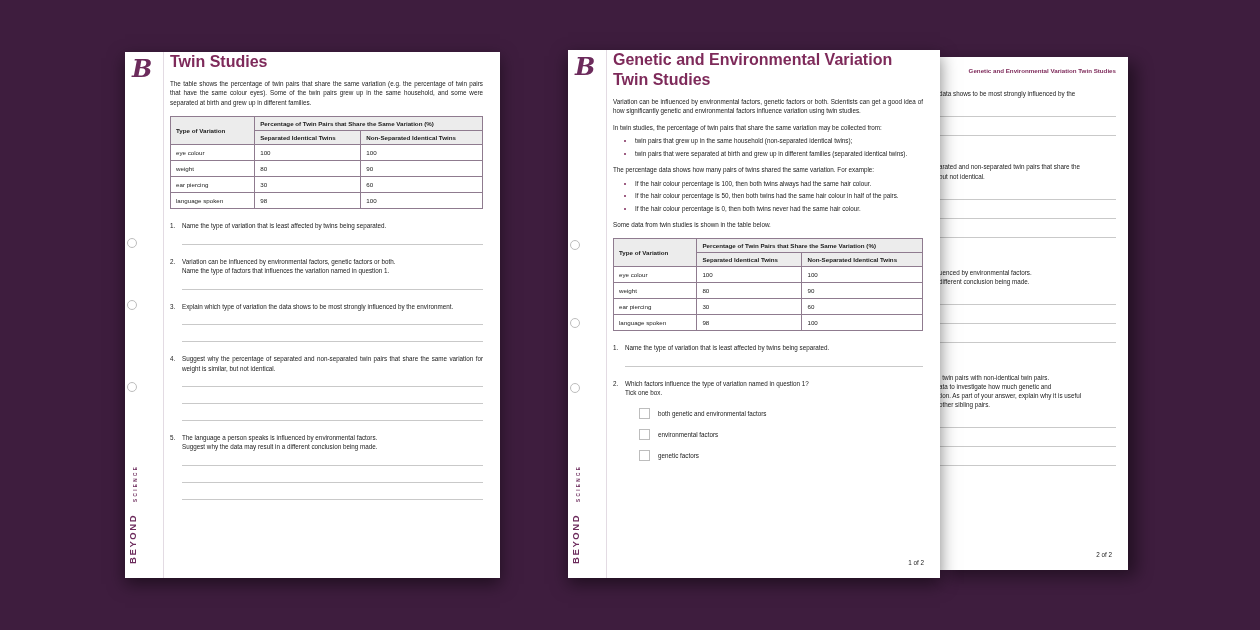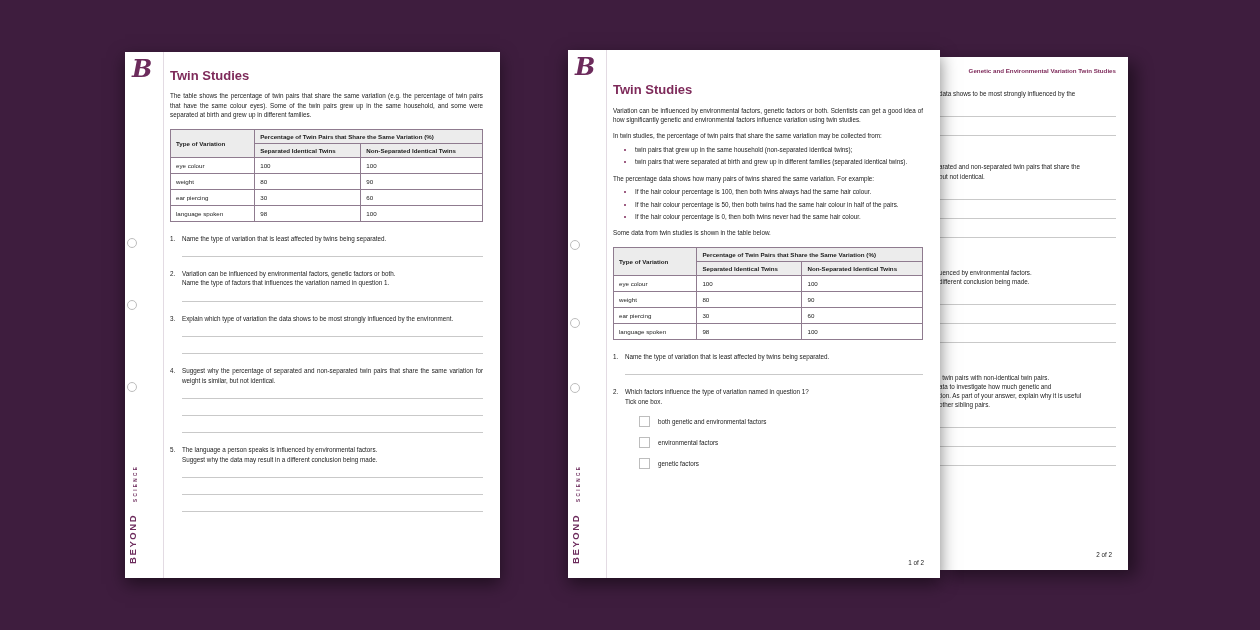--- a/index.html
+++ b/index.html
@@ -19,21 +19,21 @@
   .brand-big{position:absolute;left:13px;bottom:14px;transform-origin:left bottom;
         transform:rotate(-90deg);white-space:nowrap;font-size:9.5px;font-weight:bold;
         letter-spacing:1.6px;color:#6C2B5C;}
   .brand-small{position:absolute;left:13px;bottom:76px;transform-origin:left bottom;
         transform:rotate(-90deg);white-space:nowrap;font-size:4.6px;font-weight:bold;
         letter-spacing:2.4px;color:#6C2B5C;}
   .mcircle{position:absolute;left:2px;width:8px;height:8px;border:1px solid #bdbdbd;
         border-radius:50%;background:#fff;}
 
   .content{position:absolute;left:45px;right:17px;top:0;color:#1a1a1a;}
-  .title{margin-top:16px;font-size:13px;font-weight:bold;color:#7E2A5A;line-height:1.25;}
+  .title{margin-top:0;font-size:16px;font-weight:bold;color:#7E2A5A;line-height:1.25;}
   .para{margin-top:7px;font-size:6.3px;line-height:1.5;text-align:justify;}
   ul.bullets{margin:4px 0 0 0;padding-left:22px;}
   ul.bullets li{font-size:6.3px;line-height:1.5;margin-top:3px;text-align:justify;}
   ul.bullets li::marker{color:#7E2A5A;}
 
   table.dtable{width:100%;border-collapse:collapse;margin-top:9px;}
   .dtable th,.dtable td{border:1px solid #8f7b8f;font-size:6.2px;padding:3px 5px;
         text-align:left;vertical-align:middle;color:#1a1a1a;}
   .dtable th{background:#ececec;font-weight:bold;}
   .dtable td{height:9px;}
@@ -159,21 +159,21 @@
   <div class="strip"></div>
   <div class="logo">B</div>
   <div class="brand-big">BEYOND</div>
   <div class="brand-small">SCIENCE</div>
   <div class="mcircle" style="top:190px;"></div>
   <div class="mcircle" style="top:268px;"></div>
   <div class="mcircle" style="top:333px;"></div>
 
   <div class="content">
     <div class="title">
-      <br>
+      <span>Genetic and Environmental Variation</span><br>
       <span>Twin Studies</span>
     </div>
 
     <div class="para">Variation can be influenced by environmental factors, genetic factors or both. Scientists can get a good idea of how significantly genetic and environmental factors influence variation using twin studies.</div>
     <div class="para">In twin studies, the percentage of twin pairs that share the same variation may be collected from:</div>
     <ul class="bullets">
       <li>twin pairs that grew up in the same household (non-separated identical twins);</li>
       <li>twin pairs that were separated at birth and grew up in different families (separated identical twins).</li>
     </ul>
     <div class="para">The percentage data shows how many pairs of twins shared the same variation. For example:</div>

